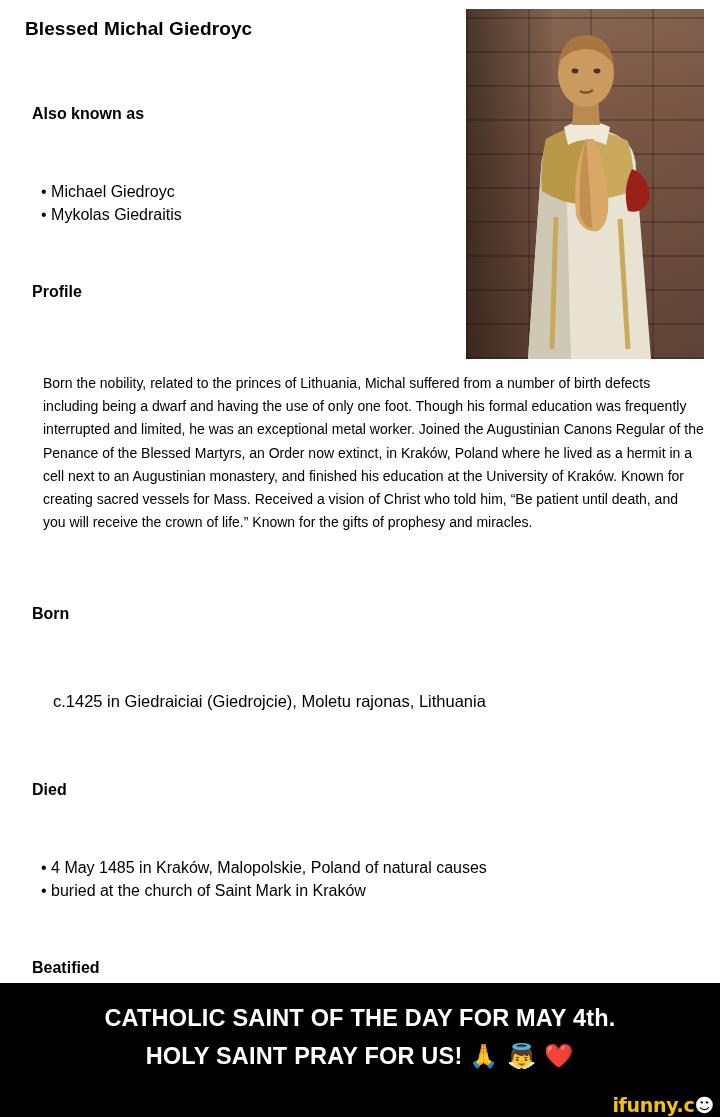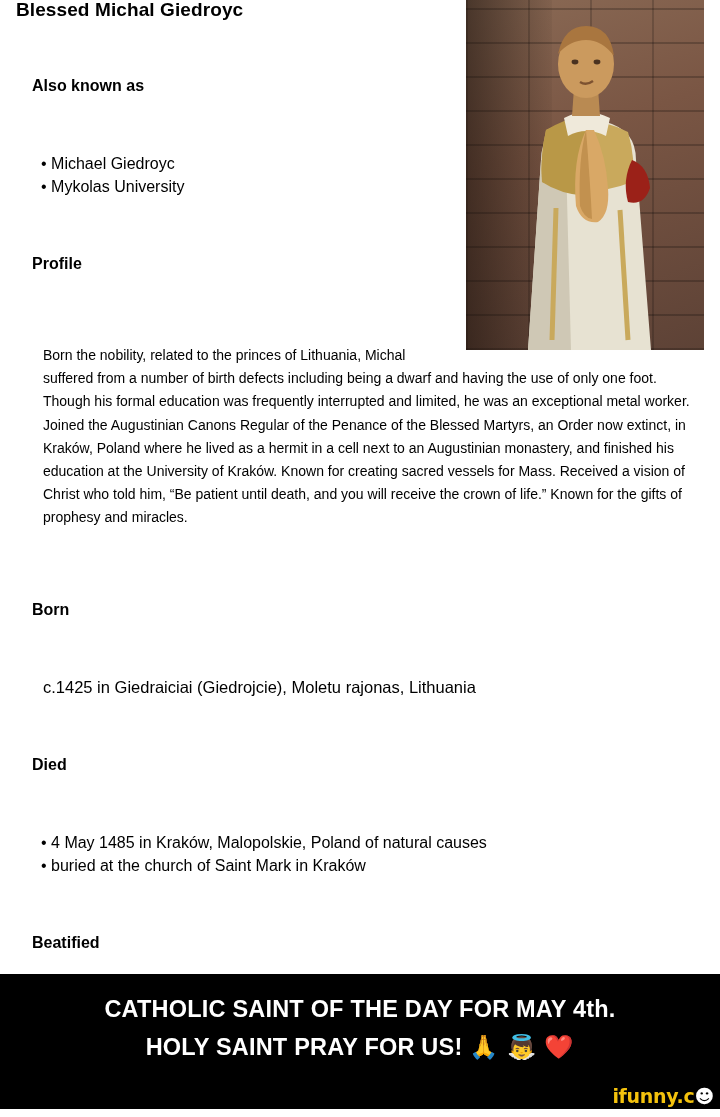--- a/index.html
+++ b/index.html
@@ -24,22 +24,22 @@
   .content {
     position: relative;
     padding: 0 16px;
     box-sizing: border-box;
     width: 720px;
   }
   .title {
     font-size: 19px;
     font-weight: bold;
     letter-spacing: 0.1px;
-    margin: 0;
-    padding-top: 0px;
+    margin: 9px;
+    padding-top: 10px;
     line-height: 20px;
   }
   .section-head {
     font-size: 16px;
     font-weight: bold;
     margin: 16px;
     line-height: 20px;
   }
   .gap-22 { height: 40px; }
   .bullets {
@@ -163,35 +163,35 @@
     </div>
 
     <h1 class="title">Blessed Michal Giedroyc</h1>
 
     <div class="gap-22"></div>
 
     <h2 class="section-head">Also known as</h2>
     <div class="gap-22"></div>
     <ul class="bullets">
       <li>Michael Giedroyc</li>
-      <li>Mykolas University</li>
+      <li>Mykolas Giedraitis</li>
     </ul>
 
     <div class="gap-22"></div>
 
     <h2 class="section-head">Profile</h2>
     <div class="gap-22"></div>
     <p class="profile-text">Born the nobility, related to the princes of Lithuania, Michal suffered from a number of birth defects including being a dwarf and having the use of only one foot. Though his formal education was frequently interrupted and limited, he was an exceptional metal worker. Joined the Augustinian Canons Regular of the Penance of the Blessed Martyrs, an Order now extinct, in Kraków, Poland where he lived as a hermit in a cell next to an Augustinian monastery, and finished his education at the University of Kraków. Known for creating sacred vessels for Mass. Received a vision of Christ who told him, “Be patient until death, and you will receive the crown of life.” Known for the gifts of prophesy and miracles.</p>
 
     <div class="clear"></div>
     <div class="gap-22"></div>
 
     <h2 class="section-head">Born</h2>
     <div class="gap-22"></div>
-    <p class="indent-block" style="margin:0">c.1425 in Giedraiciai (Giedrojcie), Moletu rajonas, Lithuania</p>
+    <p class="indent-block" style="margin:10px">c.1425 in Giedraiciai (Giedrojcie), Moletu rajonas, Lithuania</p>
 
     <div class="gap-22"></div>
 
     <h2 class="section-head">Died</h2>
     <div class="gap-22"></div>
     <ul class="bullets">
       <li>4 May 1485 in Kraków, Malopolskie, Poland of natural causes</li>
       <li>buried at the church of Saint Mark in Kraków</li>
     </ul>
 

